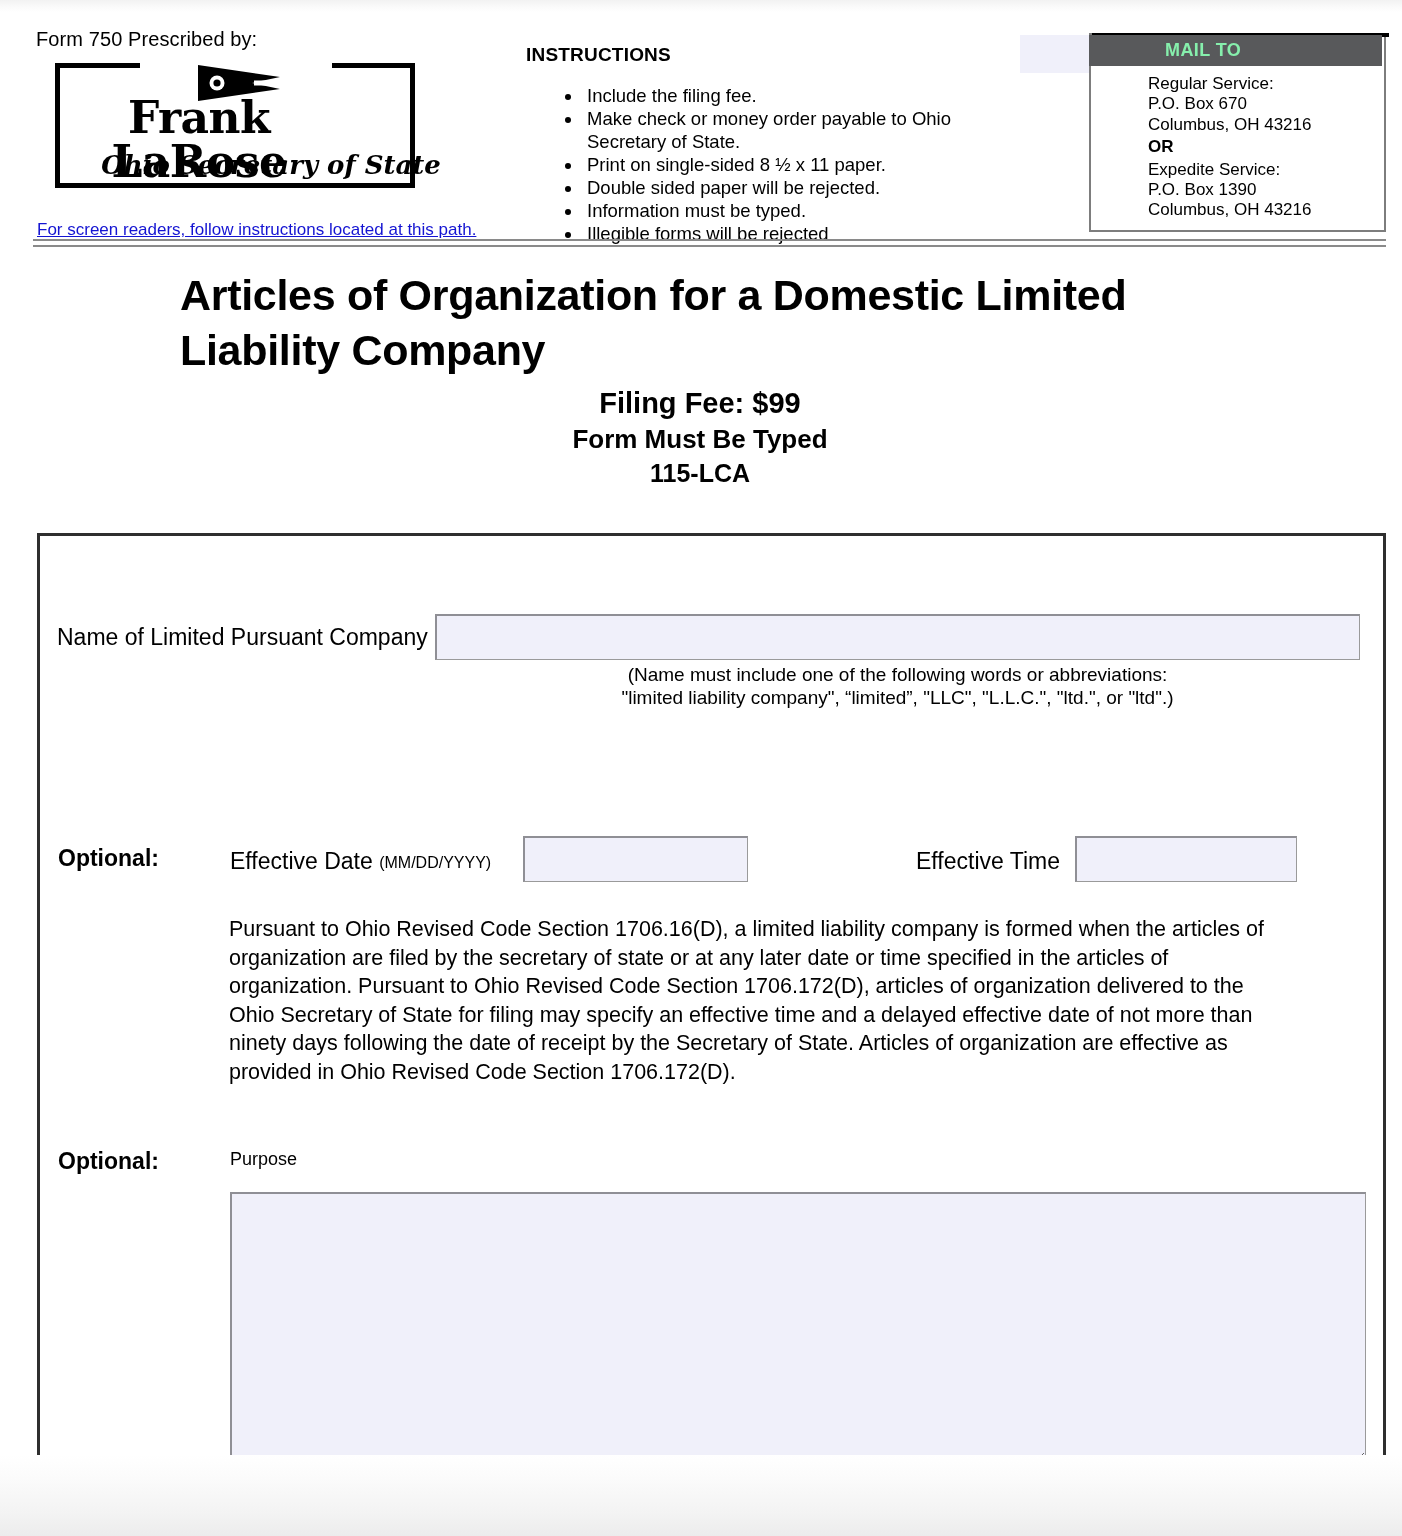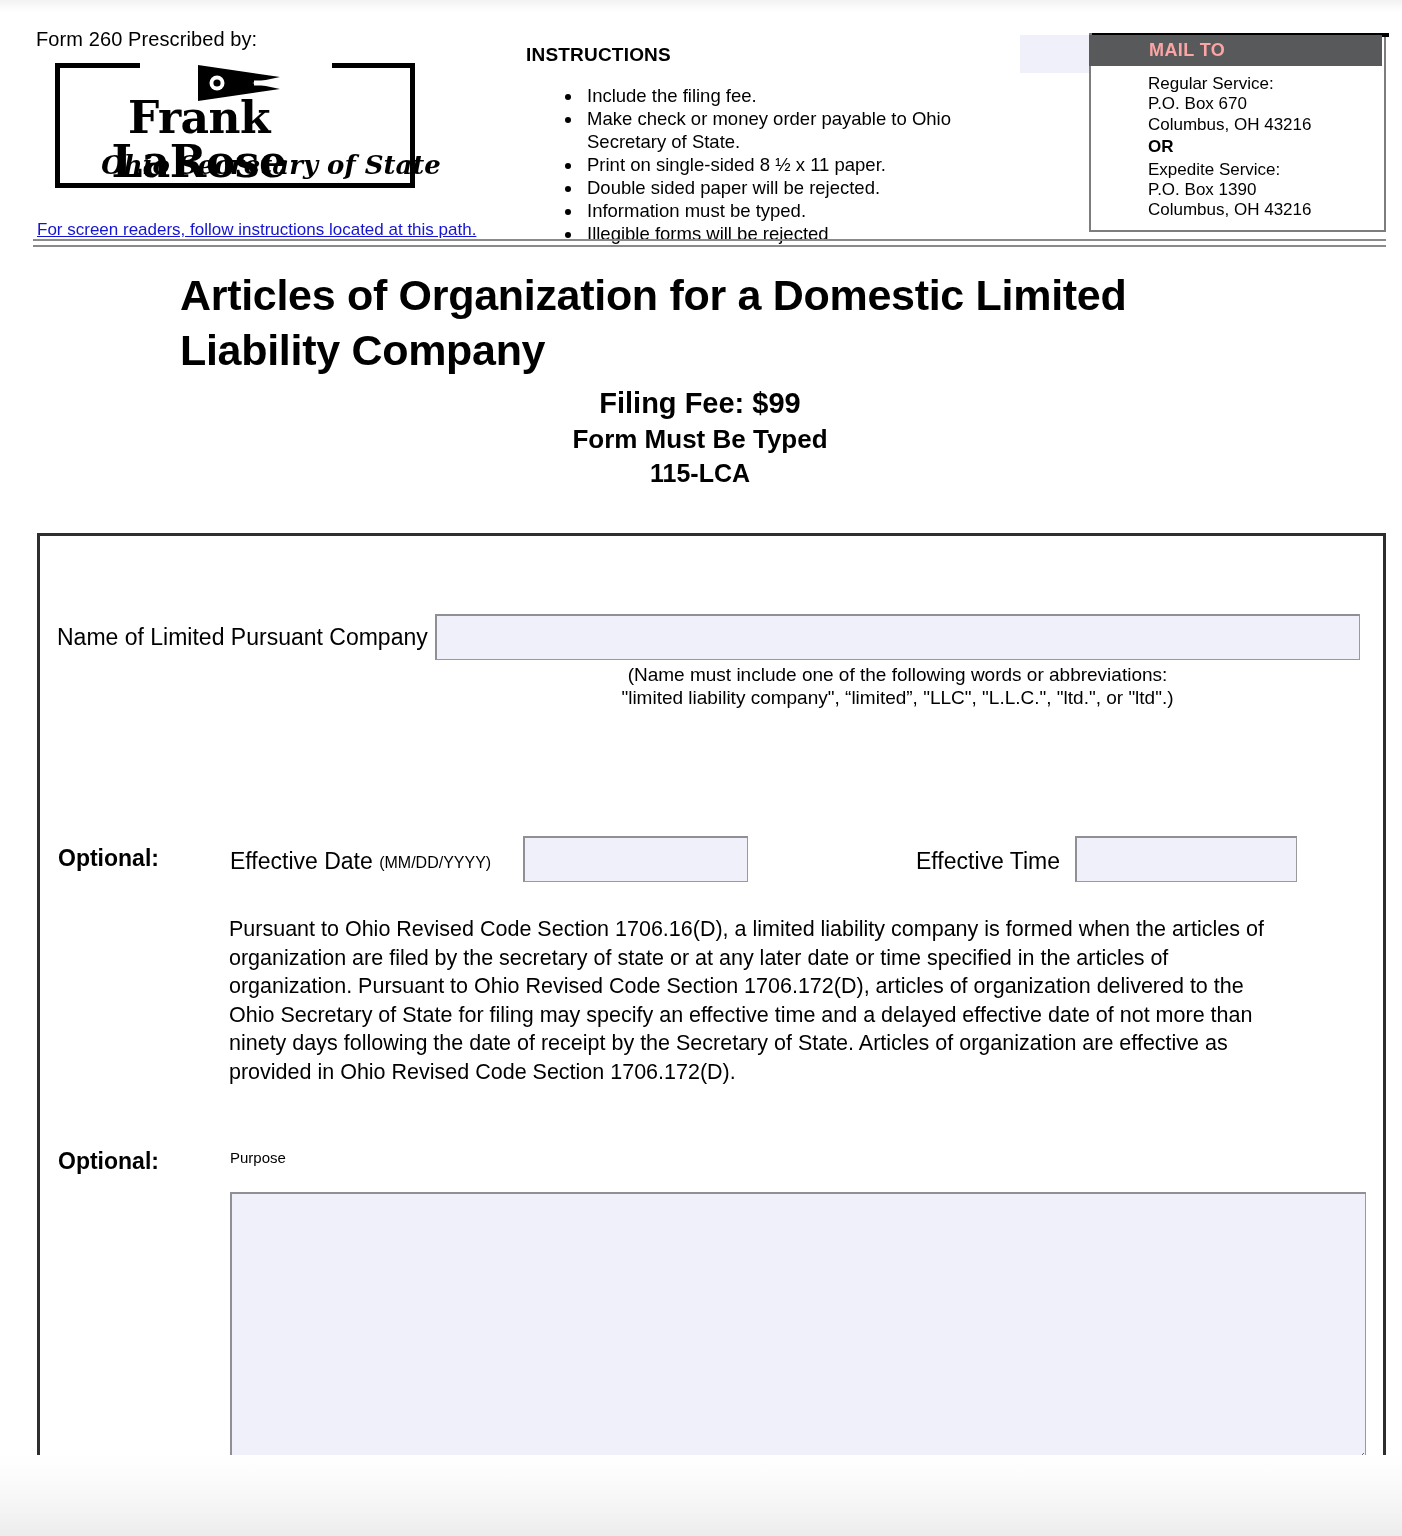--- a/index.html
+++ b/index.html
@@ -86,23 +86,23 @@
     background:#fff;
     box-sizing:border-box;
   }
   .mail-box::after{
     content:"";position:absolute;left:1px;top:-2px;right:-5px;height:4px;
     background:#000;
   }
   .mail-hd{
     position:absolute;left:1089px;top:35px;width:293px;height:31px;
     background:#58595b;
-    color:#fca5a5;font-weight:700;font-size:18px;
+    color:#86efac;font-weight:700;font-size:18px;
     display:flex;align-items:center;
-    padding-left:60px;box-sizing:border-box;
+    padding-left:76px;box-sizing:border-box;
     letter-spacing:.4px;
   }
   .mail-body{
     position:absolute;left:1148px;top:74px;width:230px;
     font-size:17px;line-height:20.4px;
   }
   .mail-body .or{font-weight:700;display:block;margin:2px 0 2px;}
 
   .hr-double{
     position:absolute;left:33px;top:239px;width:1353px;height:8px;
@@ -178,32 +178,32 @@
     font-size:21.5px;line-height:28.6px;
     text-align:left;
   }
 
   .lbl-opt2{
     position:absolute;left:58px;top:1148px;
     font-weight:700;font-size:23px;
   }
   .lbl-purpose{
     position:absolute;left:230px;top:1149px;
-    font-size:15px;
+    font-size:18px;
   }
   .fld-purpose{left:230px;top:1192px;width:1136px;height:270px;}
 </style>
 </head>
 <body>
 
 <div class="page">
 
   <div class="top-edge"></div>
 
-  <div class="hdr-formline">Form 260 Prescribed by:</div>
+  <div class="hdr-formline">Form 750 Prescribed by:</div>
 
   <div class="logo-box"></div>
   <div class="logo-clip"></div>
   <div class="logo-emblem">
     <svg viewBox="0 0 86 38" width="86" height="38" aria-hidden="true">
       <path d="M2 1 L84 13 L56 19 L84 25 L2 37 Z" fill="#000"></path>
       <circle cx="21" cy="19" r="7.5" fill="#fff"></circle>
       <circle cx="21" cy="19" r="3.6" fill="#000"></circle>
       <rect x="58" y="16.5" width="12" height="5" fill="#fff"></rect>
     </svg>

